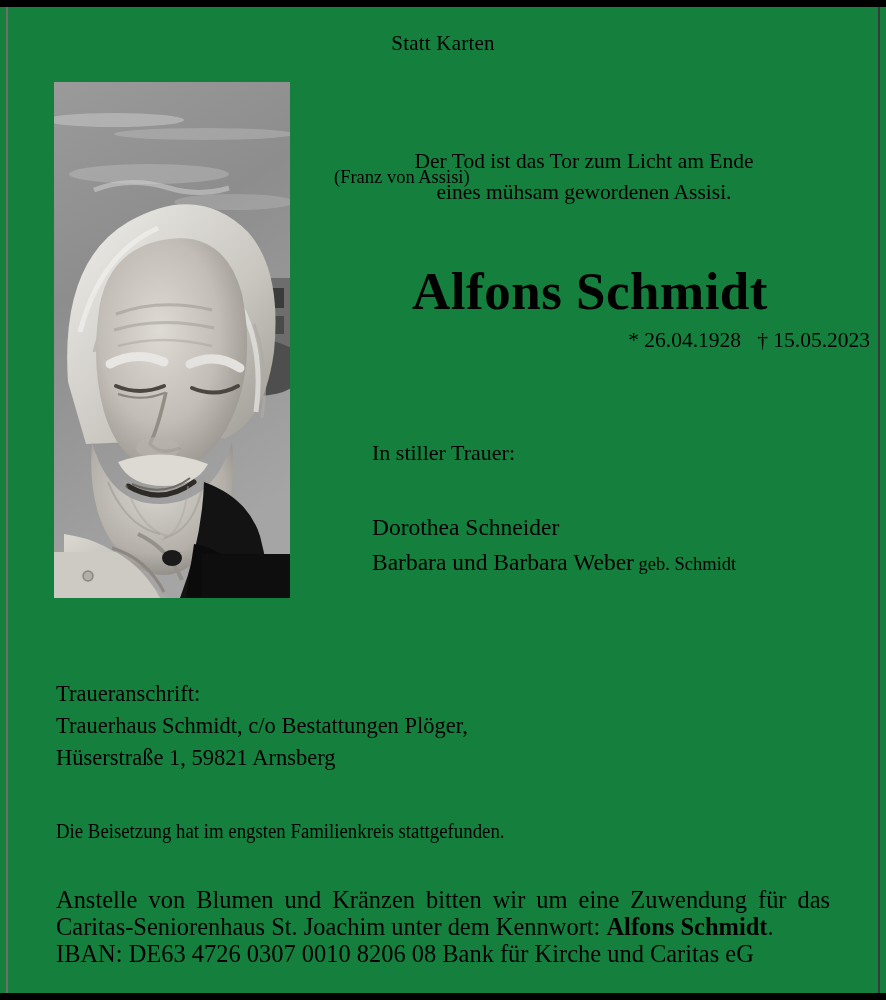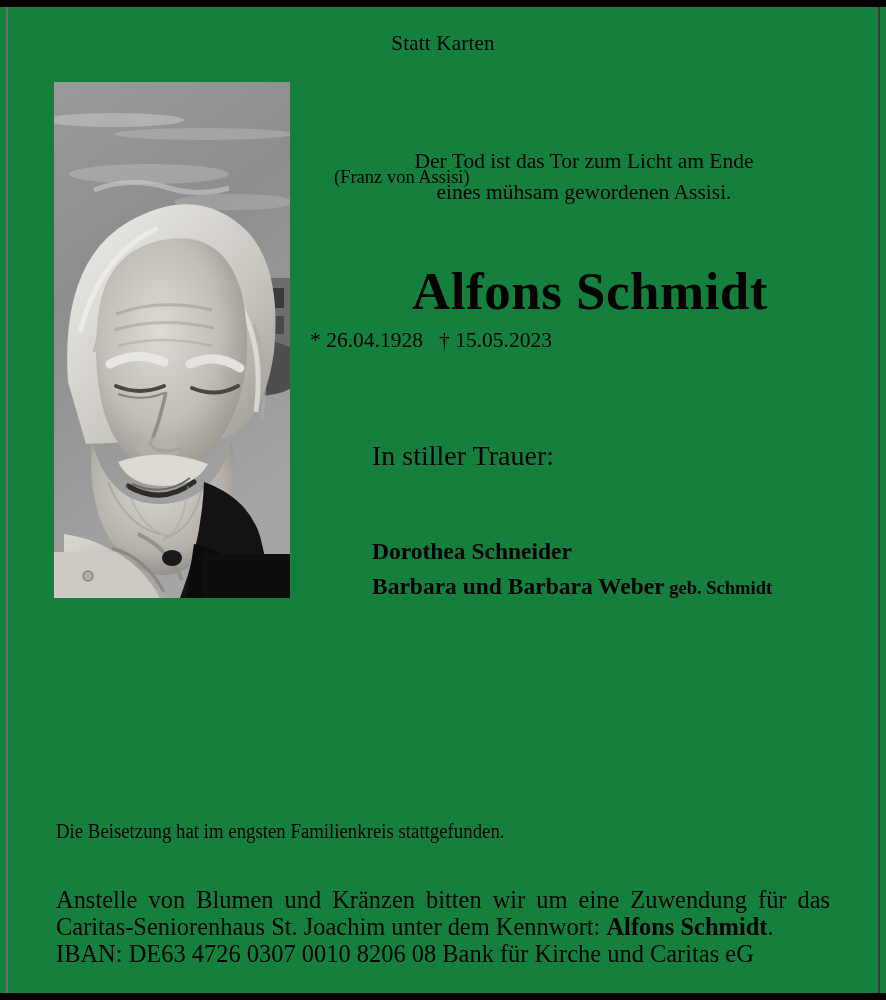--- a/index.html
+++ b/index.html
@@ -89,38 +89,37 @@
     text-align: center;
     font-weight: bold;
     font-size: 53px;
     letter-spacing: 0.5px;
     line-height: 58px;
   }
   .dates {
     position: absolute;
     left: 310px; top: 328px;
     width: 560px;
-    text-align: left;
+    text-align: right;
     font-size: 21.5px;
     white-space: pre;
   }
 
   
   .mourn-head {
     position: absolute;
     left: 372px; top: 440px;
-    font-size: 28px;
+    font-size: 22px;
   }
   .mourn-list {
     position: absolute;
-    left: 372px; top: 534px;
+    left: 372px; top: 510px;
     font-size: 23.5px;
     line-height: 35px;
     white-space: nowrap;
-    font-weight: bold;
   }
   .mourn-list .small {
     font-size: 18.5px;
     text-align: center;
   }
 
   
   .address {
     position: absolute;
     left: 56px; top: 678px;
@@ -284,20 +283,25 @@
 
   <div class="name">Alfons Schmidt</div>
   <div class="dates">* 26.04.1928   † 15.05.2023</div>
 
   <div class="mourn-head">In stiller Trauer:</div>
   <div class="mourn-list">
     <div>Dorothea Schneider</div>
     <div><span>Barbara und Barbara Weber</span><span class="small"> geb. Schmidt</span></div>
   </div>
 
+  <div class="address">
+    <div>Traueranschrift:</div>
+    <div>Trauerhaus Schmidt, c/o Bestattungen Plöger,</div>
+    <div>Hüserstraße 1, 59821 Arnsberg</div>
+  </div>
 
   <div class="funeral-note">Die Beisetzung hat im engsten Familienkreis stattgefunden.</div>
 
   <div class="donation">
     <span class="line1">Anstelle von Blumen und Kränzen bitten wir um eine Zuwendung für das</span>
     <span class="line2"><span>Caritas-Seniorenhaus St. Joachim unter dem Kennwort</span><span>: </span><b>Alfons Schmidt</b><span>.</span></span>
     <span class="line3">IBAN: DE63 4726 0307 0010 8206 08 Bank für Kirche und Caritas eG</span>
   </div>
 
 </div>

